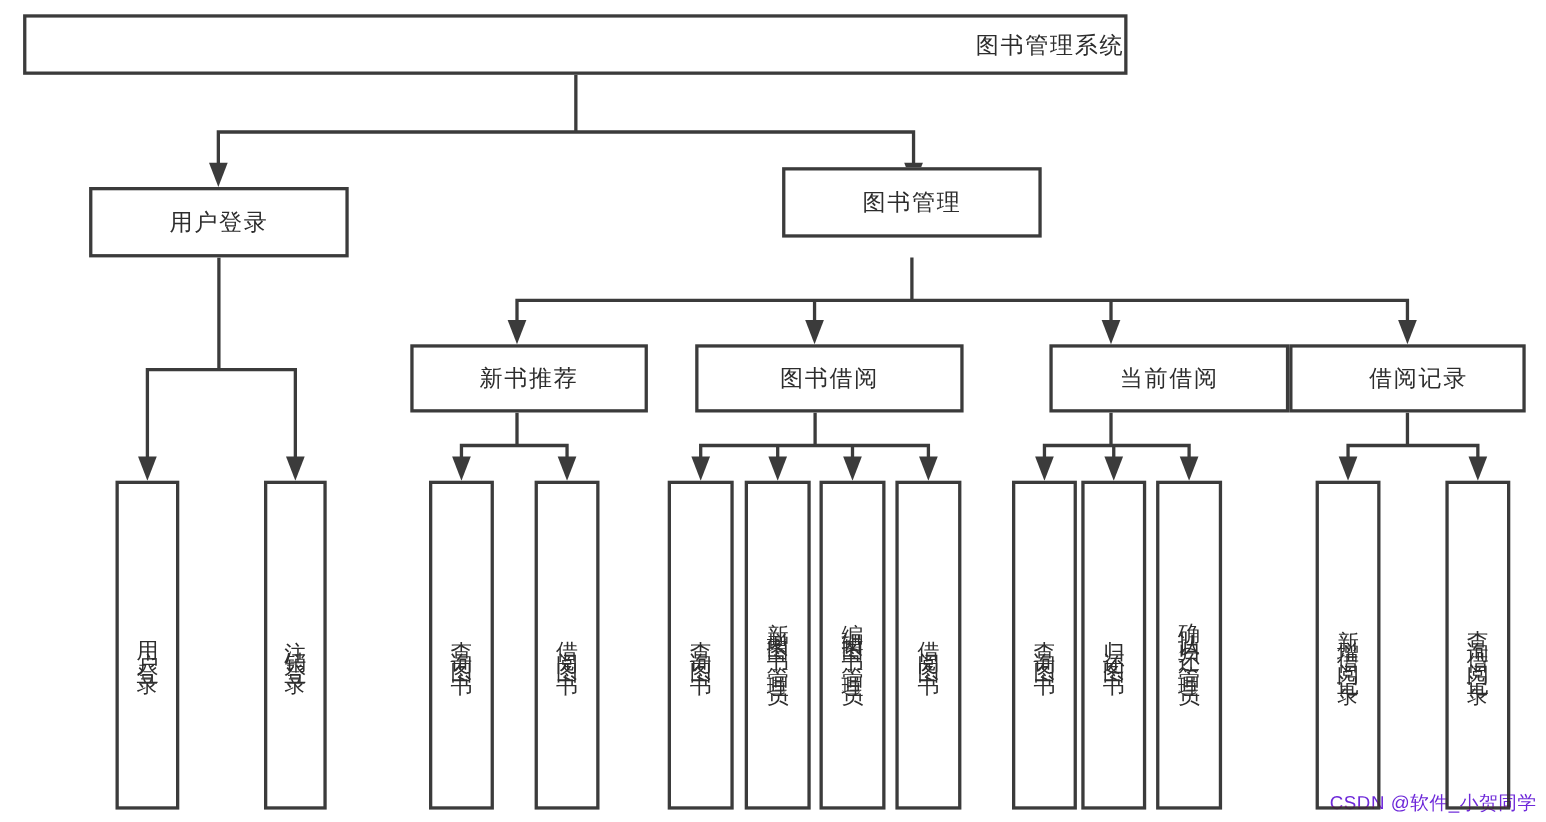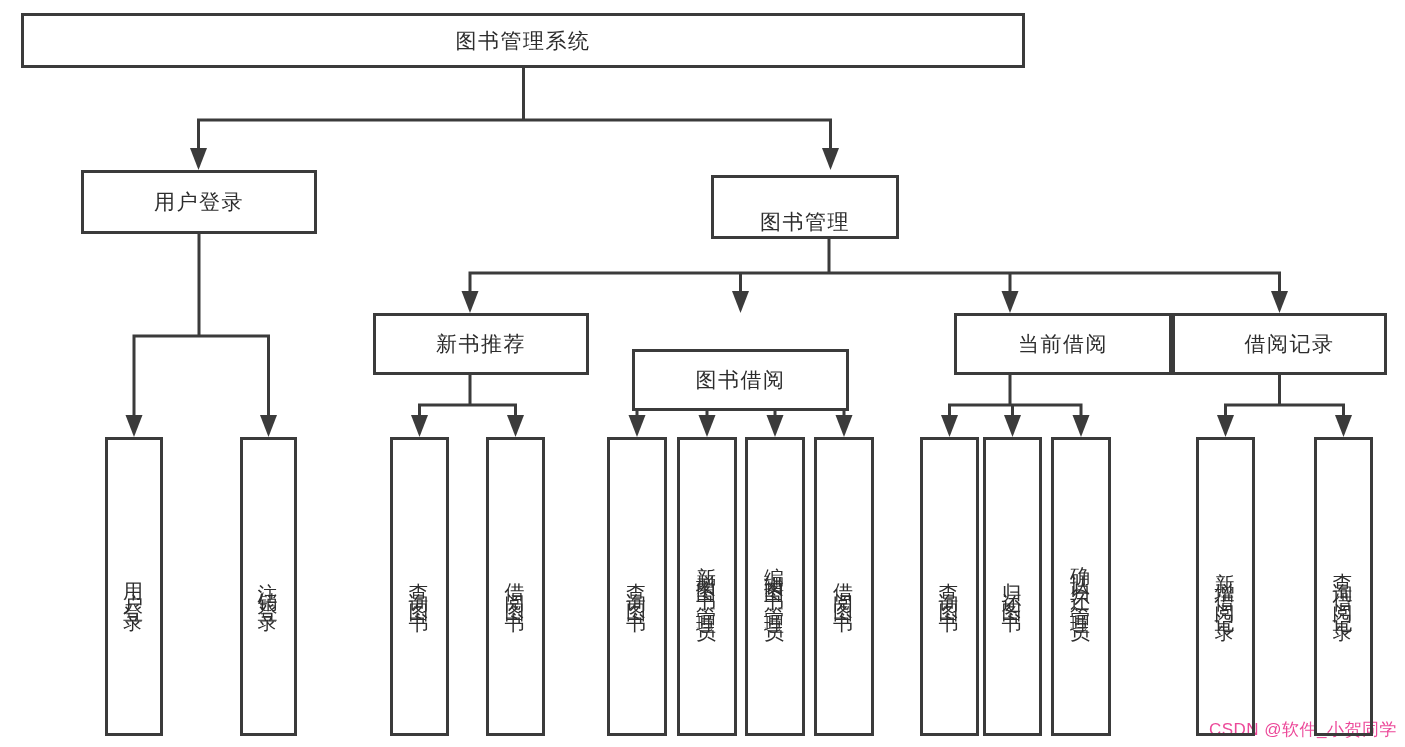--- a/index.html
+++ b/index.html
@@ -39,21 +39,21 @@
     font-size: 20px;
     letter-spacing: 10px;
     white-space: nowrap;
   }
   .watermark {
     position: absolute;
     right: 8px;
     bottom: 6px;
     font-size: 17px;
     letter-spacing: 0.5px;
-    color: #ec4899;
+    color: #6d28d9;
     mix-blend-mode: darken;
     z-index: 5;
     white-space: nowrap;
   }
 </style>
 </head>
 <body>
 
 <div class="canvas">
 
@@ -83,35 +83,35 @@
       <polygon points="766.5,415 783.5,415 775,437"></polygon>
       <polygon points="835.5,415 852.5,415 844,437"></polygon>
       <polygon points="941,415 958,415 949.5,437"></polygon>
       <polygon points="1004,415 1021,415 1012.5,437"></polygon>
       <polygon points="1072.5,415 1089.5,415 1081,437"></polygon>
       <polygon points="1217,415 1234,415 1225.5,437"></polygon>
       <polygon points="1335,415 1352,415 1343.5,437"></polygon>
     </g>
   </svg>
 
-  <div class="node" style="left:21px; top:13px; width:1004px; height:55px;">
+  <div class="node" style="left:21px; top:13px; width:1004px; height:55px;justify-content:flex-end;">
     <span class="h-label">图书管理系统</span>
   </div>
 
   <div class="node" style="left:81px; top:170px; width:236px; height:64px;">
     <span class="h-label">用户登录</span>
   </div>
-  <div class="node" style="left:711px; top:175px; width:188px; height:64px;align-items:flex-end;">
+  <div class="node" style="left:711px; top:152px; width:236px; height:64px;">
     <span class="h-label">图书管理</span>
   </div>
 
   <div class="node" style="left:373px; top:313px; width:216px; height:62px;">
     <span class="h-label">新书推荐</span>
   </div>
-  <div class="node" style="left:632px; top:313px; width:217px; height:62px;margin-top:36px;">
+  <div class="node" style="left:632px; top:313px; width:244px; height:62px;">
     <span class="h-label">图书借阅</span>
   </div>
   <div class="node" style="left:954px; top:313px; width:218px; height:62px;">
     <span class="h-label">当前借阅</span>
   </div>
   <div class="node" style="left:1172px; top:313px; width:215px; height:62px;padding-left:20px;">
     <span class="h-label">借阅记录</span>
   </div>
 
   <div class="node" style="left:105px; top:437px; width:58px; height:299px;">

